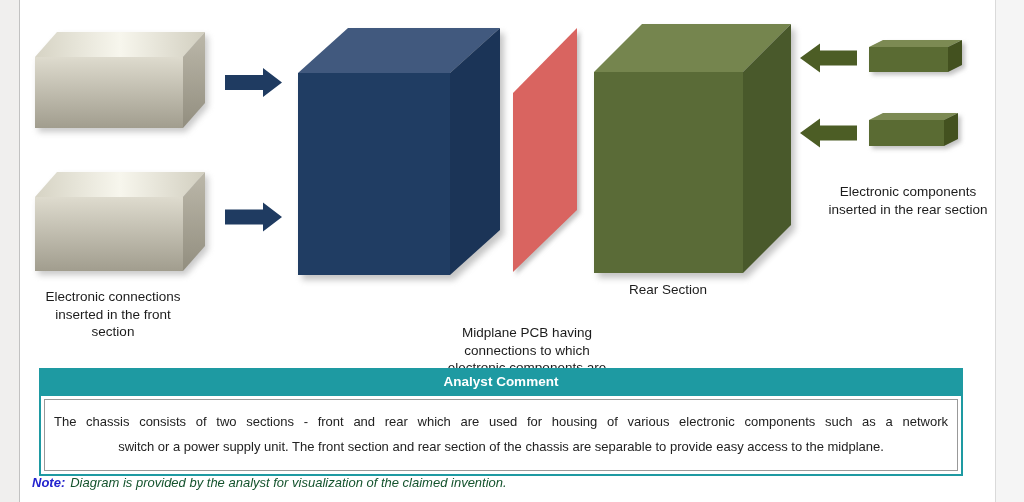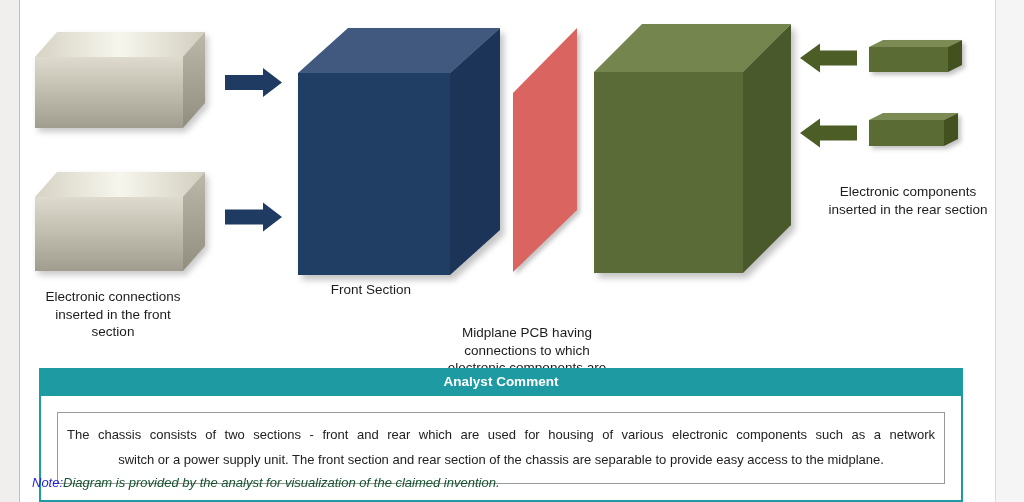--- a/index.html
+++ b/index.html
@@ -23,33 +23,33 @@
   .diagram-label {
     position:absolute; text-align:center; color:#1c1c1c;
     font-size:13.5px; line-height:17.5px;
   }
   .comment-wrap { position:absolute; left:19px; top:368px; width:924px; }
   .comment-header {
     height:28px; line-height:28px; text-align:center;
     color:#ffffff; font-weight:bold; font-size:13.5px;
   }
   .comment-body {
-    background:#ffffff; padding:16px; box-sizing:border-box;
+    background:#ffffff; padding:3px; box-sizing:border-box;
   }
   .comment-inner {
     border:1px solid #999999; padding:9px 9px 11px 9px;
     font-size:13px; line-height:25px; color:#222222;
   }
   .comment-line-justified { text-align:justify; text-align-last:justify; }
   .comment-line { text-align:center; }
   .note-line {
     position:absolute; left:12px; top:475px; font-size:13px;
     font-style:italic; line-height:16px;
   }
-  .note-label { font-weight:normal; color:#2424ce; }
+  .note-label { font-weight:bold; color:#2424ce; margin-right:5px; }
   .note-text  { color:#14532d; }
 </style>
 </head>
 <body>
 
 <div class="screen">
   <div class="gutter-left"></div>
 
   <div class="page">
 
@@ -110,24 +110,24 @@
 
       <g class="shadow-sml">
         <polygon points="849,120 863,113 938,113 924,120" fill="#7c8a53"></polygon>
         <polygon points="924,120 938,113 938,139 924,146" fill="#43511f"></polygon>
         <polygon points="849,120 924,120 924,146 849,146" fill="#5a6b33"></polygon>
       </g>
     </svg>
 
     <div class="diagram-label" style="left:13px; top:288px; width:160px;">Electronic connections inserted in the front section</div>
 
-    <div class="diagram-label" style="left:271px; top:281px; width:160px;">Front Section</div>
 
     <div class="diagram-label" style="left:417px; top:284px; width:180px;margin-top:40px;">Midplane PCB having connections to which electronic components are attached.</div>
 
+    <div class="diagram-label" style="left:568px; top:281px; width:160px;">Rear Section</div>
 
     <div class="diagram-label" style="left:808px; top:183px; width:160px;">Electronic components inserted in the rear section</div>
 
     <div class="comment-wrap">
       <div class="comment-header" style="background:#1e9aa2;">Analyst Comment</div>
       <div class="comment-body" style="border:2px solid #1e9aa2; border-top:none;">
         <div class="comment-inner">
           <div class="comment-line-justified">The chassis consists of two sections - front and rear which are used for housing of various electronic components such as a network</div>
           <div class="comment-line">switch or a power supply unit. The front section and rear section of the chassis are separable to provide easy access to the midplane.</div>
         </div>

